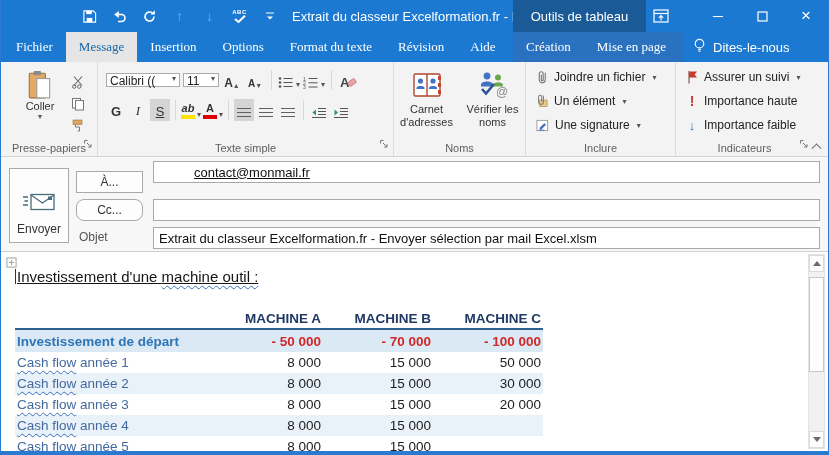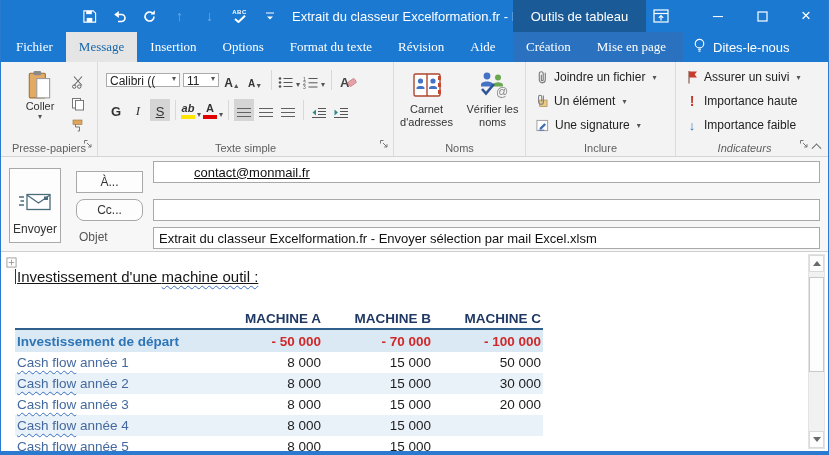--- a/index.html
+++ b/index.html
@@ -69,21 +69,21 @@
 
   .g-include,.g-tags { width:150px; padding:6px 0 0 10px; display:flex; flex-direction:column; gap:6px; }
   .g-tags { width:151px; }
   .hitem { display:flex; align-items:center; gap:6px; font-size:12px; color:#222; height:18px; }
   .hitem .dd { margin-left:1px; }
   .exc { color:#c0392b; font-weight:bold; font-size:14px; width:12px; text-align:center; }
   .ldown { color:#2f6fb8; font-weight:bold; font-size:13px; width:12px; text-align:center; }
 
   
   .fields { height:95px; background:#f7f7f7; border-bottom:1px solid #cfcfcf; position:relative; flex:0 0 auto; }
-  .send-btn { position:absolute; left:8px; top:11px; width:52px; height:75px; background:#fdfdfd; border:1px solid #a9a9a9;
+  .send-btn { position:absolute; left:8px; top:11px; width:60px; height:75px; background:#fdfdfd; border:1px solid #a9a9a9;
               display:flex; flex-direction:column; align-items:center; justify-content:flex-end; padding-bottom:6px;
               font-size:12px; color:#333; gap:10px; }
   .fldbtn { position:absolute; left:75px; width:67px; height:22px; background:#fdfdfd; border:1px solid #a9a9a9;
             font-size:12px; color:#333; display:flex; align-items:center; justify-content:center; }
   .fldinput { position:absolute; left:152px; right:8px; height:22px; background:#fff; border:1px solid #a9a9a9;
               font-size:13px; color:#111; padding:0 5px; font-family:"Liberation Sans",sans-serif; }
   .fldinput.uline { text-decoration:underline; }
   .subj-label { position:absolute; left:78px; top:73px; font-size:12px; color:#555; }
 
   
@@ -404,21 +404,21 @@
           <span class="dd">▾</span>
       </div>
       <div class="hitem">
         <span class="exc">!</span>
         <span>Importance haute</span>
       </div>
       <div class="hitem">
         <span class="ldown">↓</span>
         <span>Importance faible</span>
       </div>
-      <div class="rlabel" style="padding-right:14px;font-style:italic;"><span>Indicateurs</span></div>
+      <div class="rlabel" style="padding-right:14px;"><span>Indicateurs</span></div>
       <span class="launcher" style="right:18px;">
         <svg width="10" height="10" viewBox="0 0 10 10">
             <path d="M1.5 4.5v-3h3" fill="none" stroke="#777"></path>
             <path d="M4 4l4 4M8 8V5.2M8 8H5.2" fill="none" stroke="#777"></path>
           </svg>
       </span>
       <span class="collapse">
           <i></i>
         </span>
     </div>

